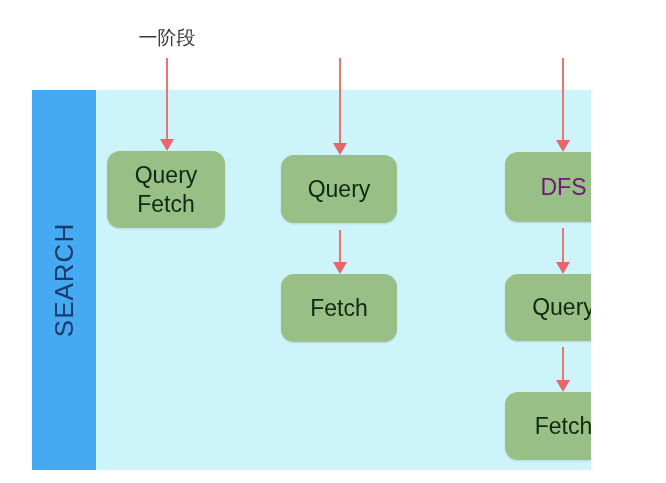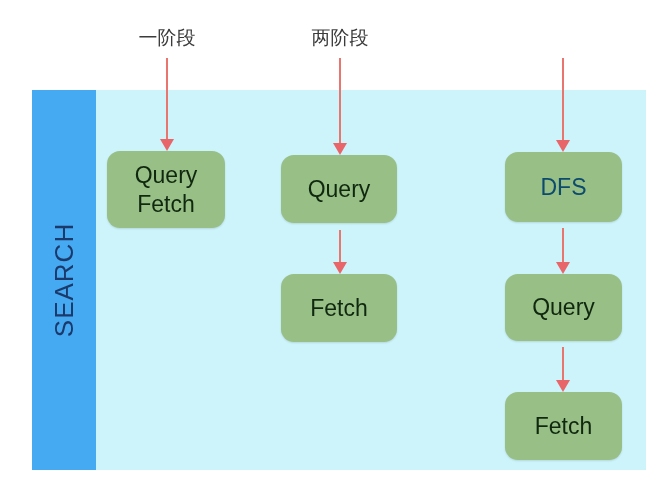--- a/index.html
+++ b/index.html
@@ -5,21 +5,21 @@
   html, body {
     margin: 0;
     padding: 0;
     background: #ffffff;
   }
   body {
     font-family: "Liberation Sans", "DejaVu Sans", sans-serif;
   }
   #canvas {
     position: relative;
-    width: 666px;
+    width: 591px;
     height: 483px;
     background: #ffffff;
     overflow: hidden;
   }
 
   
   .stage-label {
     position: absolute;
     text-align: center;
     font-size: 19px;
@@ -107,23 +107,20 @@
   }
 </style>
 </head>
 <body>
 
 <div id="canvas">
 
   <div class="stage-label" style="left: 107px; top: 28px; width: 120px;">
     <span>一阶段</span>
   </div>
-  <div class="stage-label" style="left: 280px; top: 28px; width: 120px;">
-    <span>两阶段</span>
-  </div>
 
   <div class="panel"></div>
 
   <div class="search-rail">
     <div class="search-rail-text">SEARCH</div>
   </div>
 
   <div id="dynamic-layer">
       <div class="arrow" style="left: 157px; top: 58px; width: 20px; height: 93px;">
         <div class="arrow-shaft" style="height: 82px; background: rgb(232, 118, 111);"></div>
@@ -152,21 +149,21 @@
         <div class="arrow-head" style="top: 82px;"></div>
       </div>
       <div class="arrow" style="left: 553px; top: 228px; width: 20px; height: 46px;">
         <div class="arrow-shaft" style="height: 35px; background: rgb(232, 118, 111);"></div>
         <div class="arrow-head" style="top: 34px;"></div>
       </div>
       <div class="arrow" style="left: 553px; top: 347px; width: 20px; height: 45px;">
         <div class="arrow-shaft" style="height: 34px; background: rgb(232, 118, 111);"></div>
         <div class="arrow-head" style="top: 33px;"></div>
       </div>
-      <div class="node" style="left: 505px; top: 152px; width: 117px; height: 70px; background: rgb(151, 191, 134); color: #0c4a6e;">
+      <div class="node" style="left: 505px; top: 152px; width: 117px; height: 70px; background: rgb(151, 191, 134); color: #701a75;">
         <span class="node-line">DFS</span>
       </div>
       <div class="node" style="left: 505px; top: 274px; width: 117px; height: 67px; background: rgb(151, 191, 134); color: rgb(16, 40, 15);">
         <span class="node-line">Query</span>
       </div>
       <div class="node" style="left: 505px; top: 392px; width: 117px; height: 68px; background: rgb(151, 191, 134); color: rgb(16, 40, 15);">
         <span class="node-line">Fetch</span>
       </div>
     </div>
 

